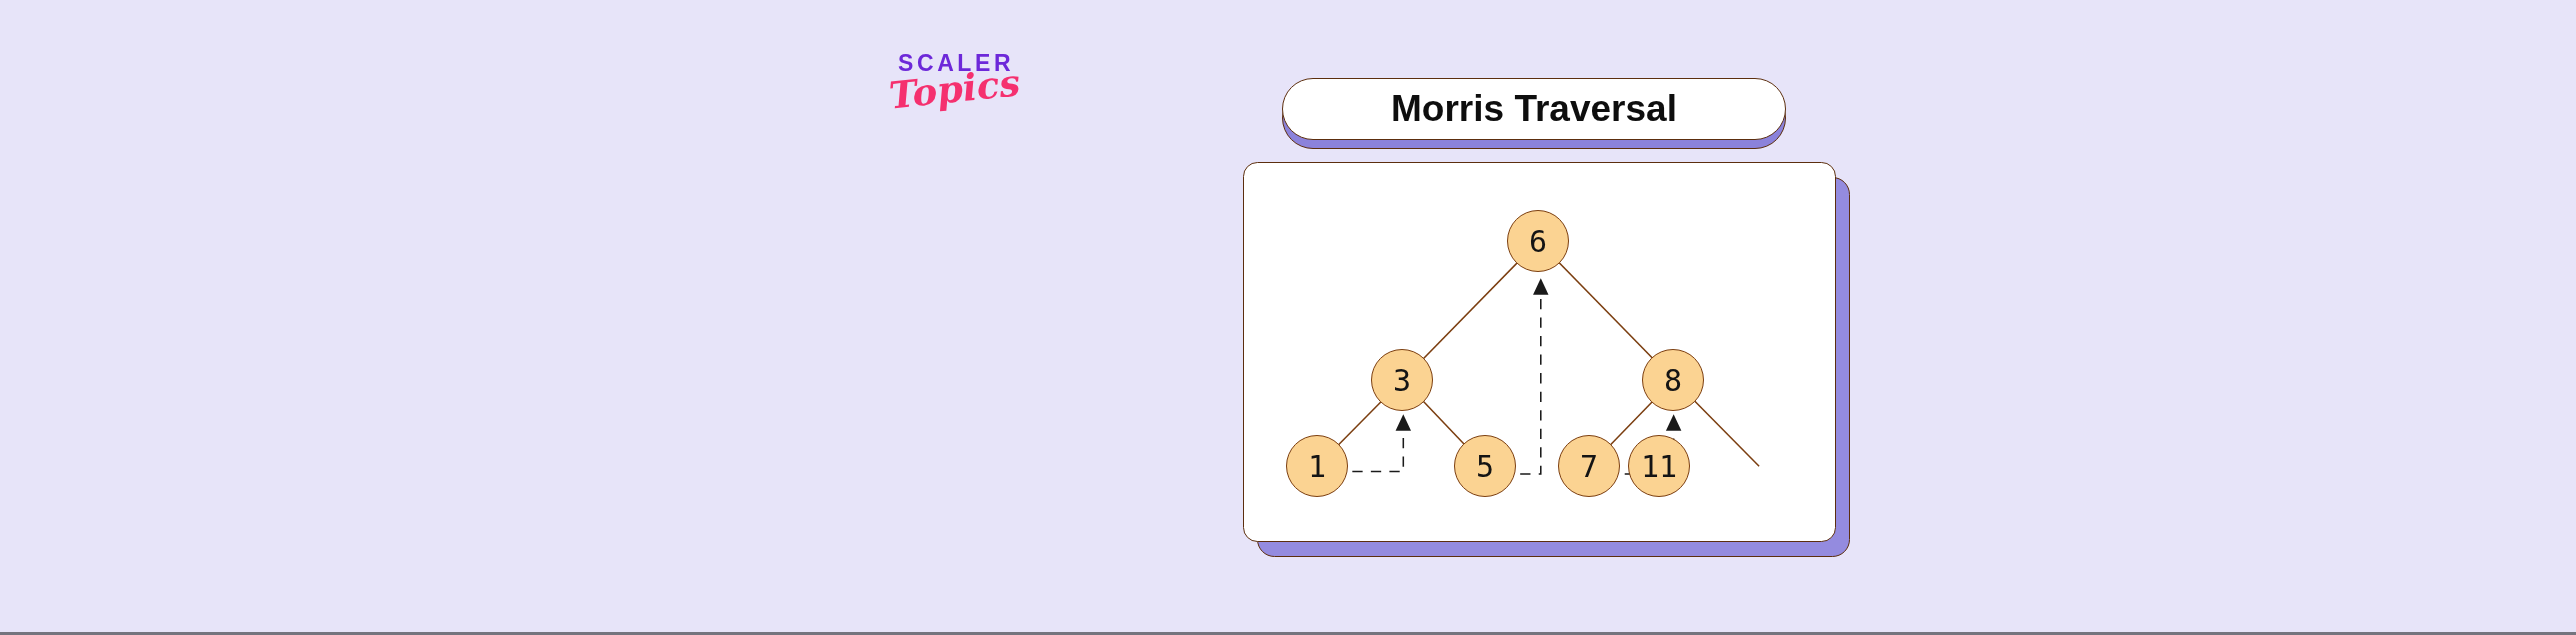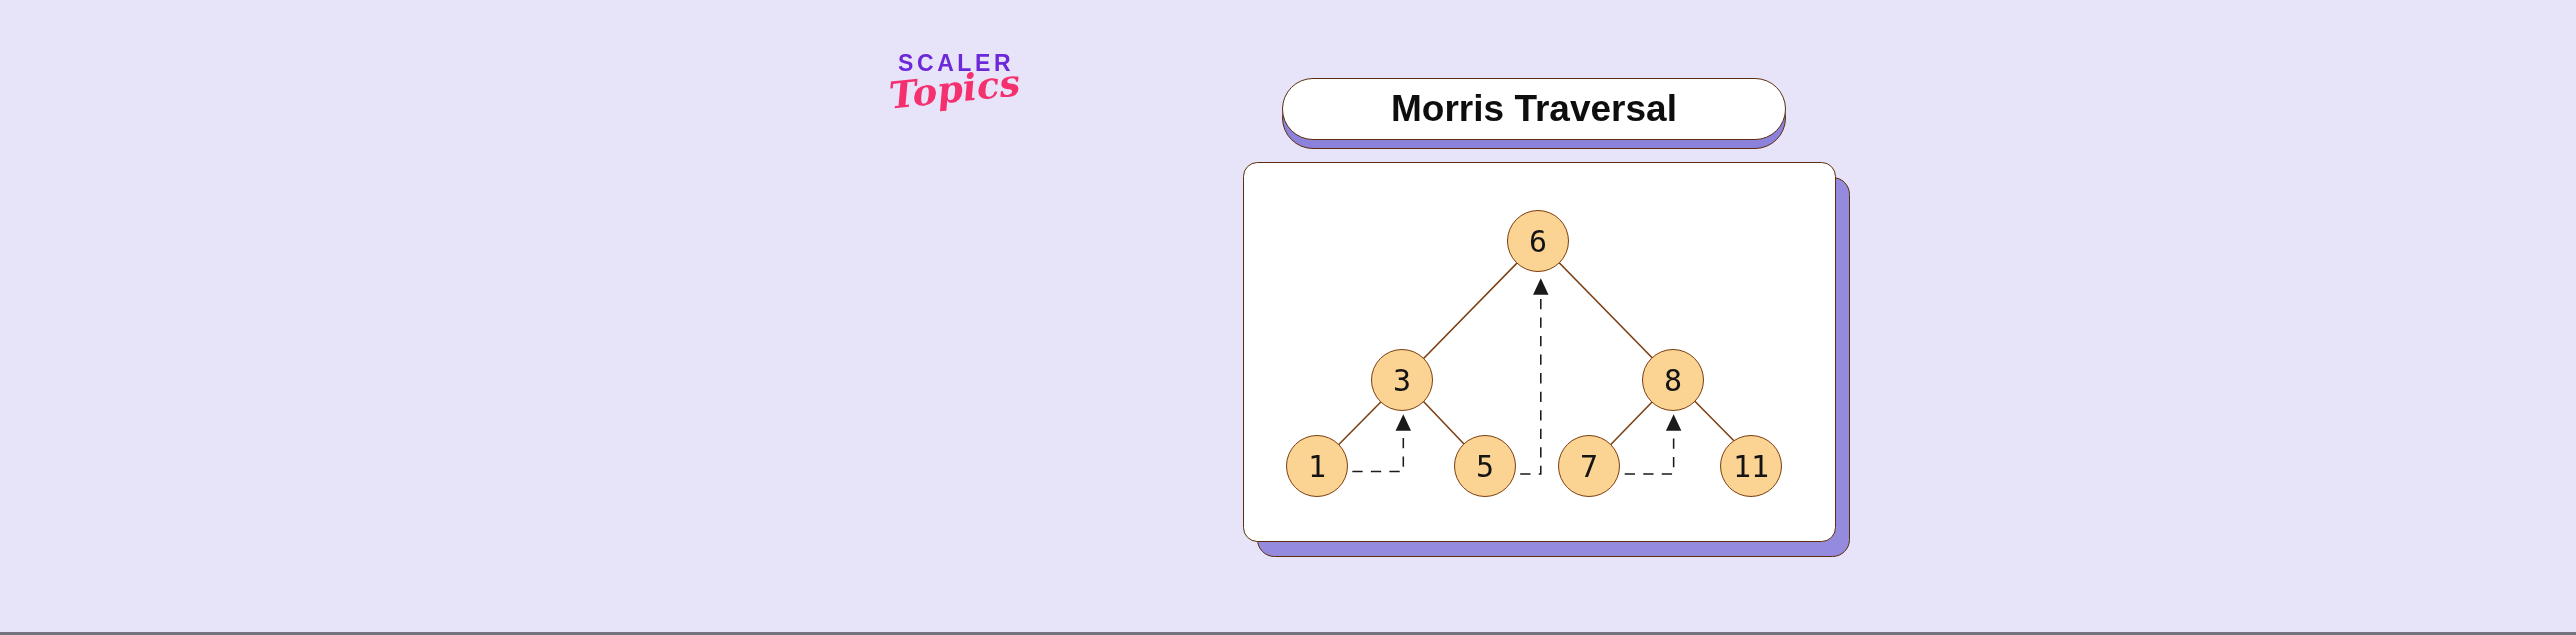--- a/index.html
+++ b/index.html
@@ -64,21 +64,21 @@
     z-index:3;
     font-family:"DejaVu Sans Mono","Liberation Mono",monospace;
     font-size:30px;color:#141414;
   }
   .n6 {left:1507px;top:210px;}
   .n3 {left:1371px;top:349px;}
   .n8 {left:1642px;top:349px;}
   .n1 {left:1286px;top:435px;}
   .n5 {left:1454px;top:435px;}
   .n7 {left:1558px;top:435px;}
-  .n11{left:1720px;top:435px;justify-content:center;}
+  .n11{left:1628px;top:435px;justify-content:center;}
   
   .bottom-bar{
     position:absolute;left:0;top:632px;width:3091px;height:3.6px;
     background:#74747E;z-index:4;
   }
 </style>
 </head>
 <body>
 
 <div class="logo">

